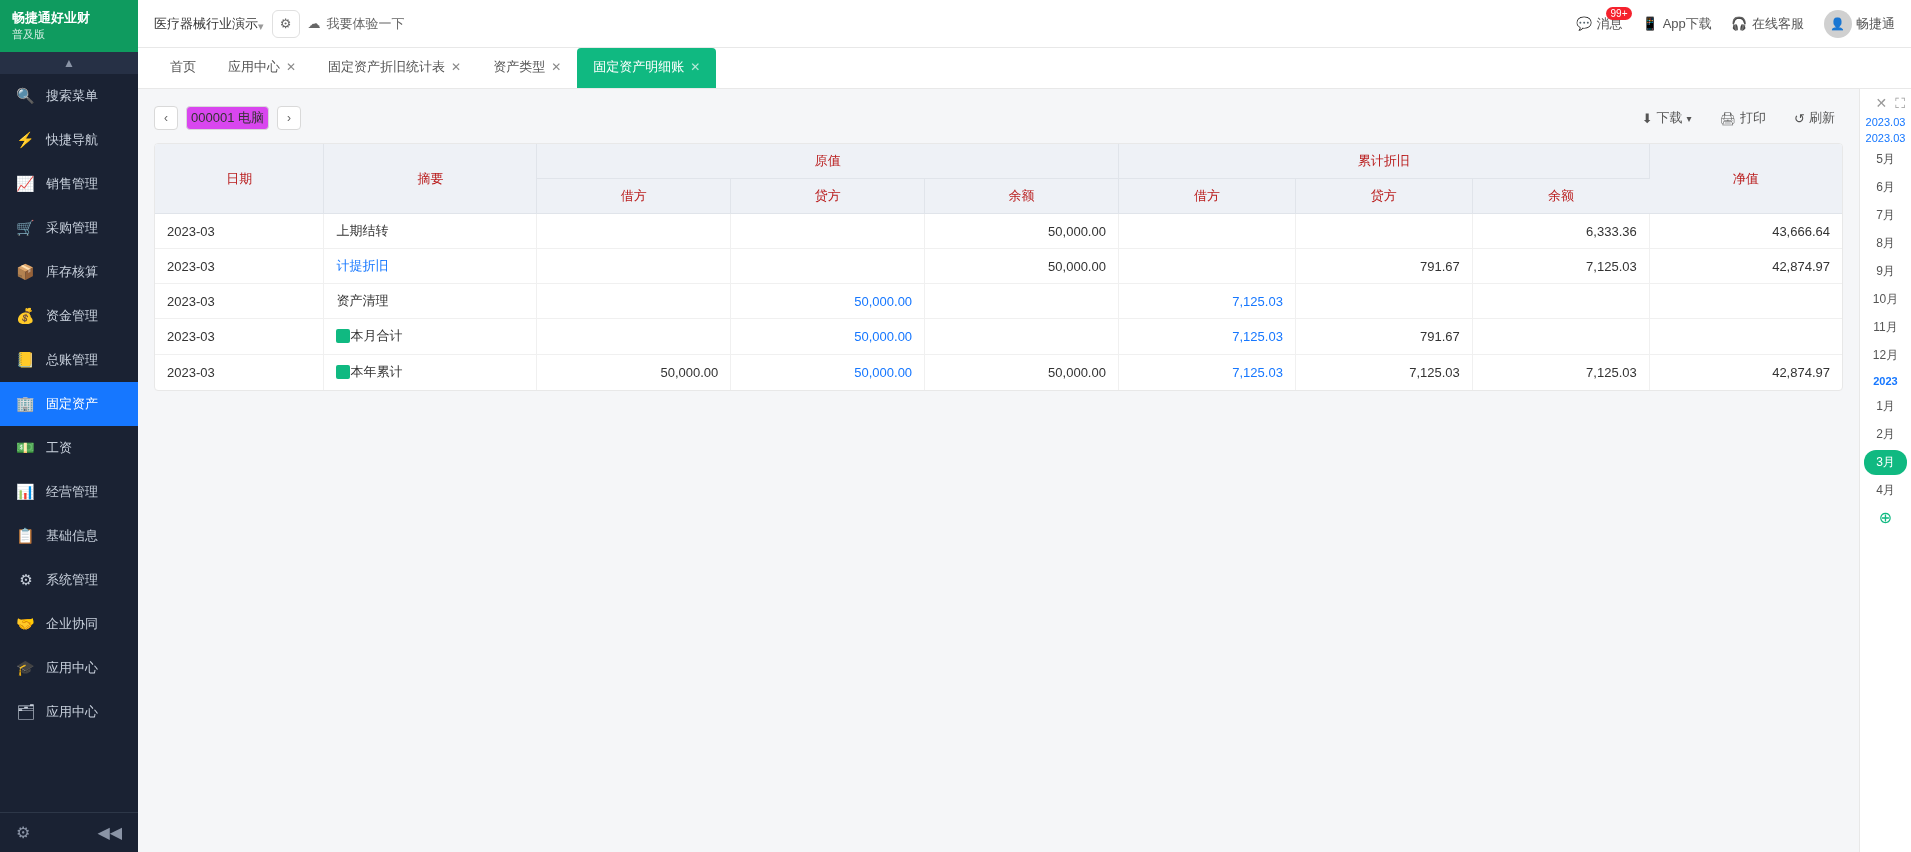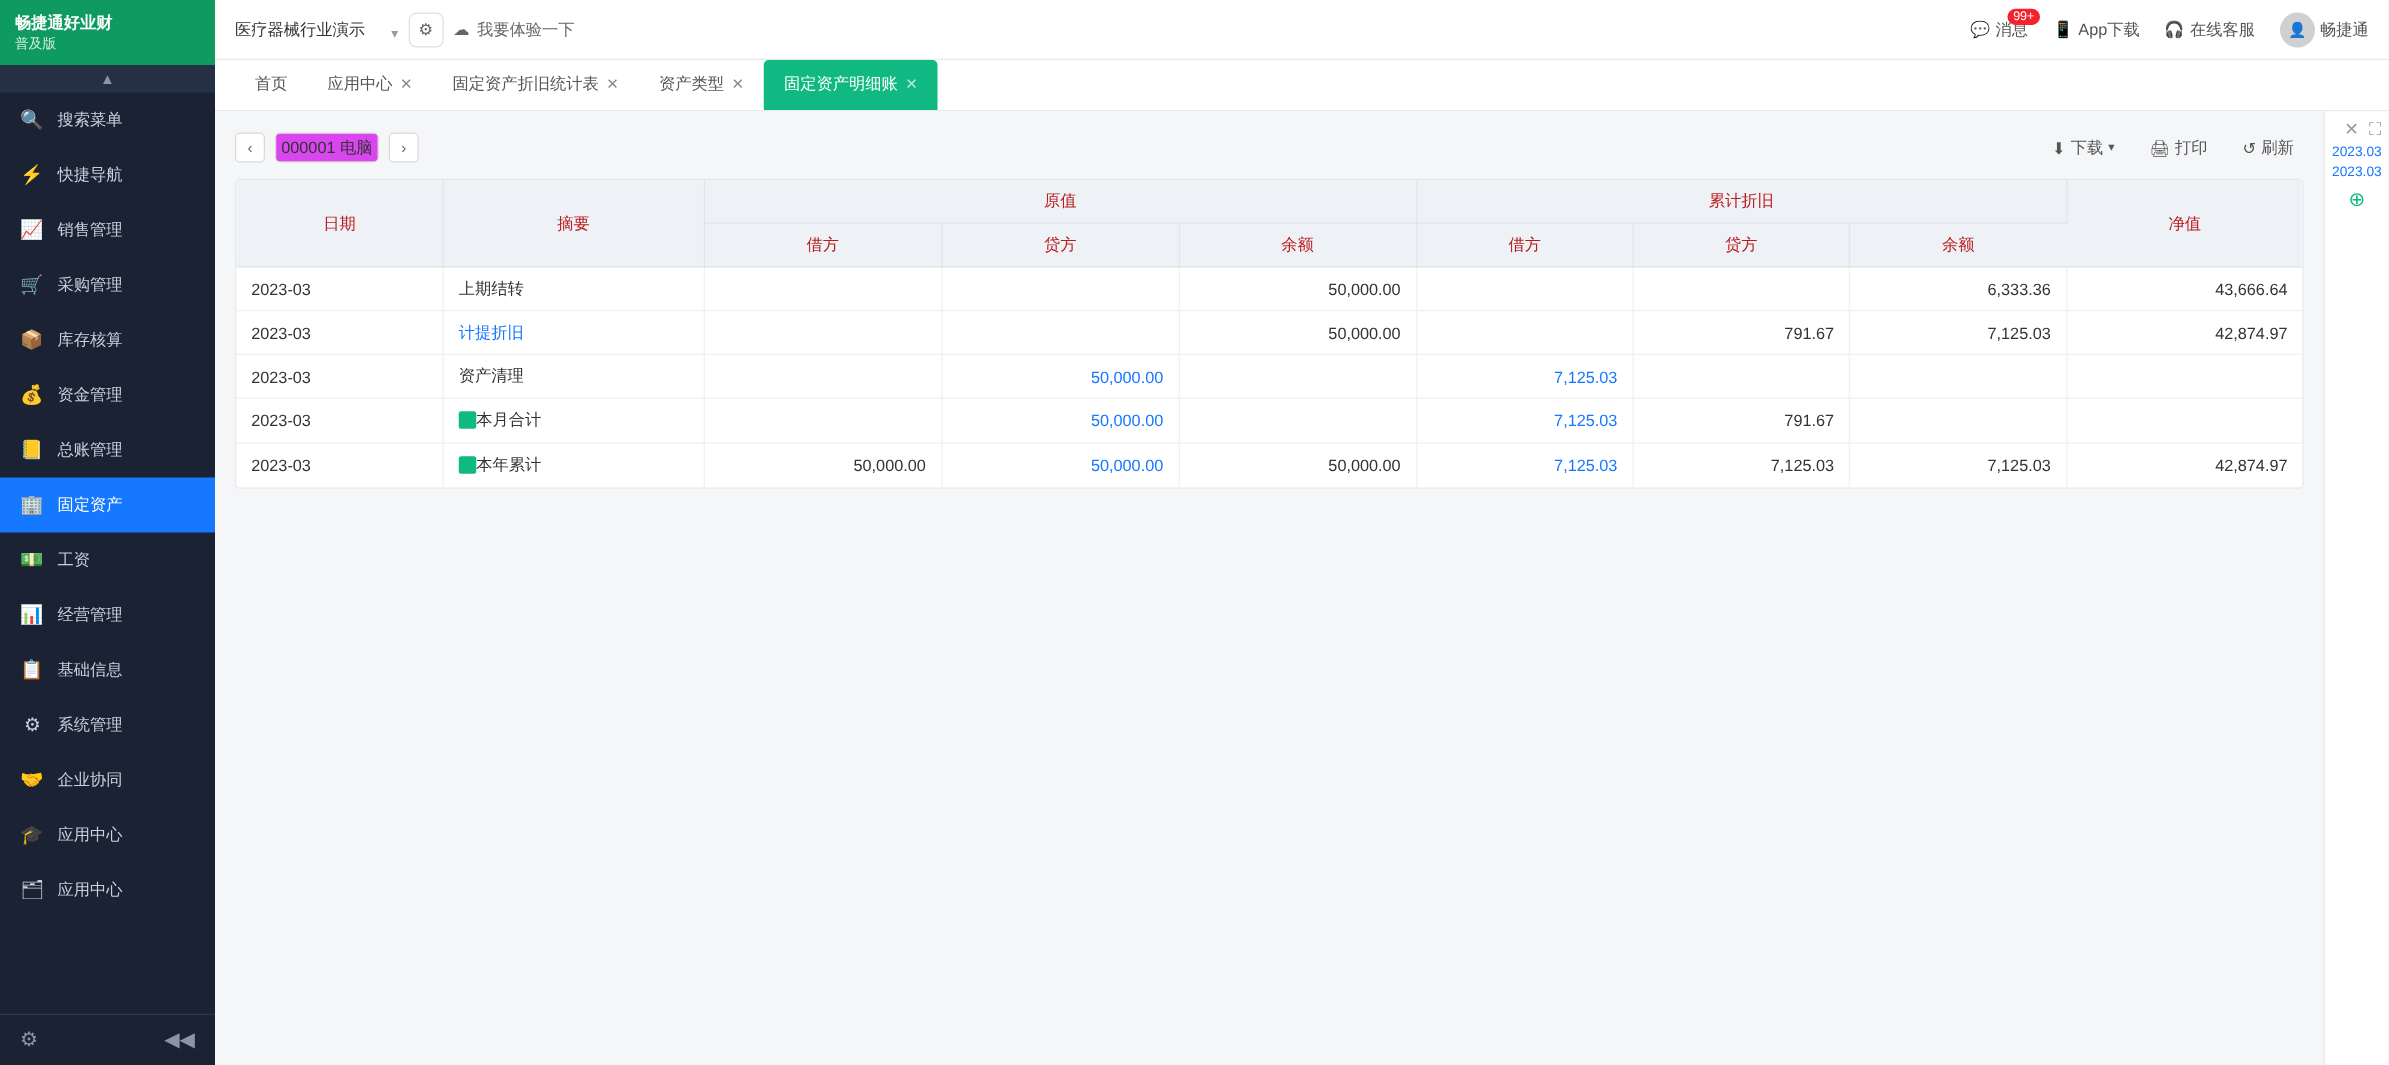--- a/index.html
+++ b/index.html
@@ -1,20 +1,20 @@
 <!DOCTYPE html>
 <html><head>
   <meta charset="utf-8">
   <style>
     * { margin: 0; padding: 0; box-sizing: border-box; }
     body { font-family: 'Microsoft YaHei', Arial, sans-serif; font-size: 13px; background: #f0f2f5; display: flex; height: 852px; overflow: hidden; }
 
     
     .sidebar {
-      width: 172px;
+      width: 138px;
       background: #1a2233;
       color: #c8d0dc;
       display: flex;
       flex-direction: column;
       height: 100%;
       flex-shrink: 0;
     }
     .sidebar-header {
       background: #0f9b5f;
       padding: 10px 12px;
@@ -101,21 +101,21 @@
     }
     .topbar-left {
       display: flex;
       align-items: center;
       gap: 8px;
       flex: 1;
     }
     .company-selector {
       display: flex;
       align-items: flex-end;
-      gap: 21px;
+      gap: 0;
       cursor: pointer;
       font-size: 13px;
       color: #333;
     }
     .company-selector .chevron { color: #999; font-size: 11px; }
     .settings-icon {
       width: 28px;
       height: 28px;
       border: 1px solid #e0e0e0;
       border-radius: 6px;
@@ -638,16 +638,31 @@
       </div>
     </div>
 
     <div class="right-panel">
       <div class="panel-close-row">
         <span class="panel-icon-btn">✕</span>
         <span class="panel-icon-btn">⛶</span>
       </div>
       <div class="timeline-year">2023.03</div>
       <div class="timeline-year">2023.03</div>
+      <div class="timeline-items" id="timeline-items">
+          <div class="timeline-month">5月</div>
+          <div class="timeline-month">6月</div>
+          <div class="timeline-month">7月</div>
+          <div class="timeline-month">8月</div>
+          <div class="timeline-month">9月</div>
+          <div class="timeline-month">10月</div>
+          <div class="timeline-month">11月</div>
+          <div class="timeline-month">12月</div>
+          <div class="timeline-month year-label">2023</div>
+          <div class="timeline-month">1月</div>
+          <div class="timeline-month">2月</div>
+          <div class="timeline-month active">3月</div>
+          <div class="timeline-month">4月</div>
+        </div>
       <div class="timeline-scroll-btn">⊕</div>
     </div>
   </div>
 </div>
 
 </body></html>

